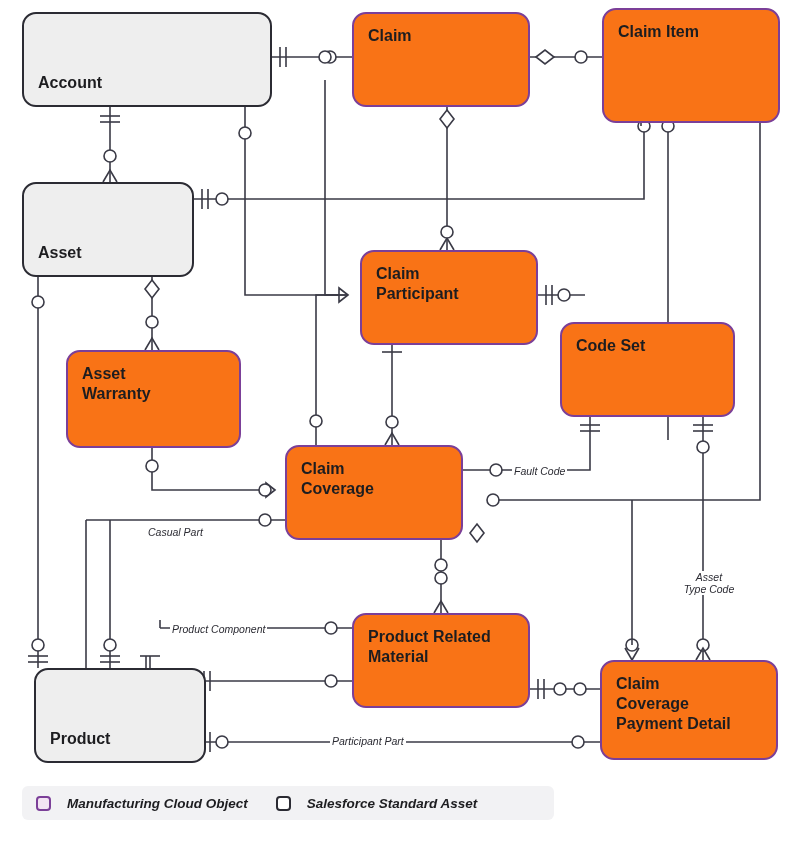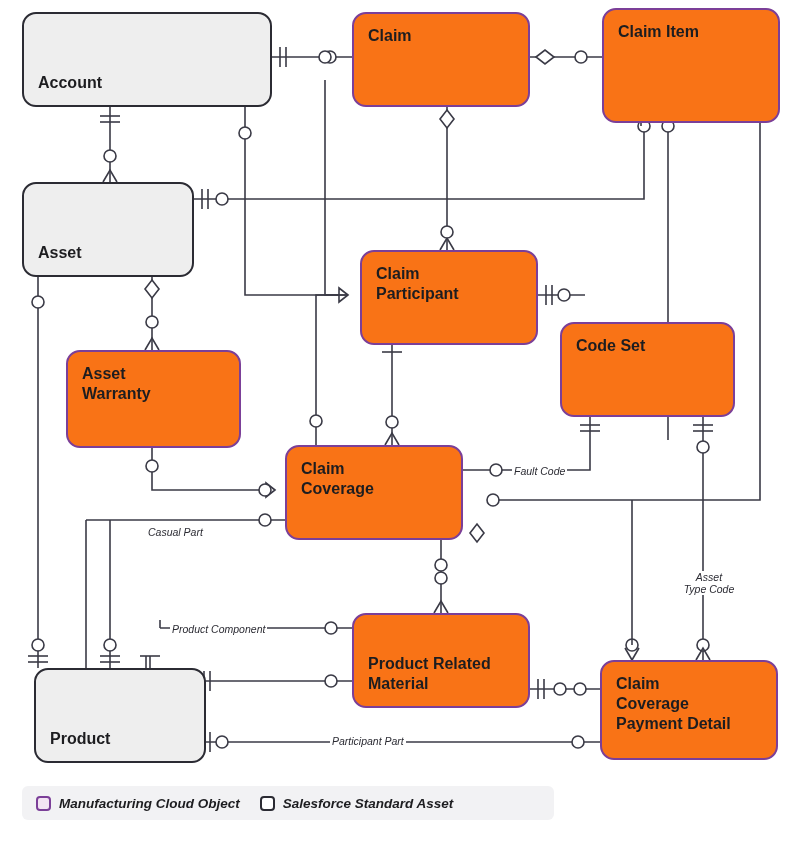--- a/index.html
+++ b/index.html
@@ -66,21 +66,21 @@
     left: 22px;
     top: 786px;
     width: 532px;
     height: 34px;
     background: #f2f2f4;
     border-radius: 6px;
     display: flex;
     align-items: center;
     padding: 0 14px;
     box-sizing: border-box;
-    gap: 8px;
+    gap: 16px;
   }
   .legend-swatch {
     width: 15px;
     height: 15px;
     border-radius: 4px;
     box-sizing: border-box;
     flex: 0 0 auto;
   }
   .legend-swatch.mfg { background: #f3e4f3; border: 2px solid #7b3f98; }
   .legend-swatch.std { background: #ffffff; border: 2px solid #2b2b33; }
@@ -264,21 +264,21 @@
   <div class="entity-box mfg" style="left:66px; top:350px; width:175px; height:98px;">
     <span class="entity-label">Asset
 Warranty</span>
   </div>
 
   <div class="entity-box mfg" style="left:285px; top:445px; width:178px; height:95px;">
     <span class="entity-label">Claim
 Coverage</span>
   </div>
 
-  <div class="entity-box mfg" style="left:352px; top:613px; width:178px; height:95px;align-items:flex-end;">
+  <div class="entity-box mfg" style="left:352px; top:613px; width:178px; height:95px;">
     <span class="entity-label">Product Related
 Material</span>
   </div>
 
   <div class="entity-box std" style="left:22px; top:668px; width:172px; height:95px;margin-left:12px;">
     <span class="entity-label">Product</span>
   </div>
 
   <div class="entity-box mfg" style="left:600px; top:660px; width:178px; height:100px;">
     <span class="entity-label">Claim

